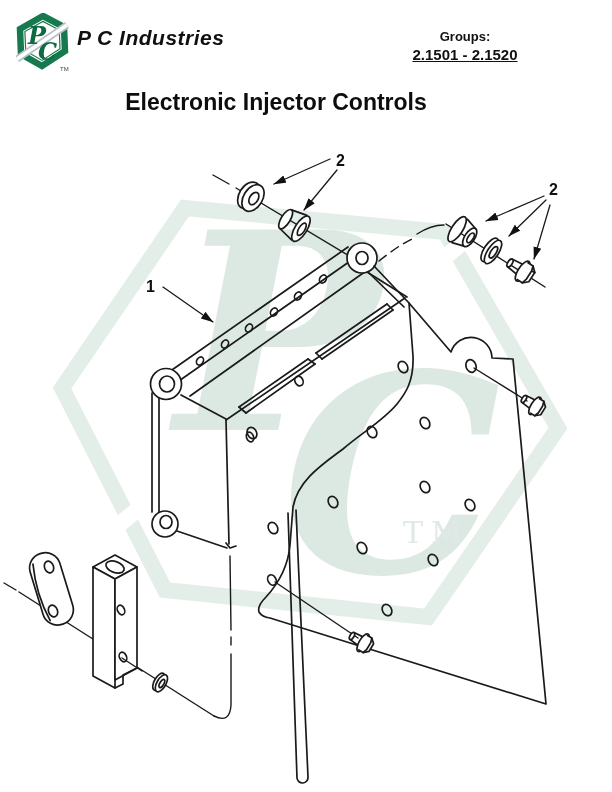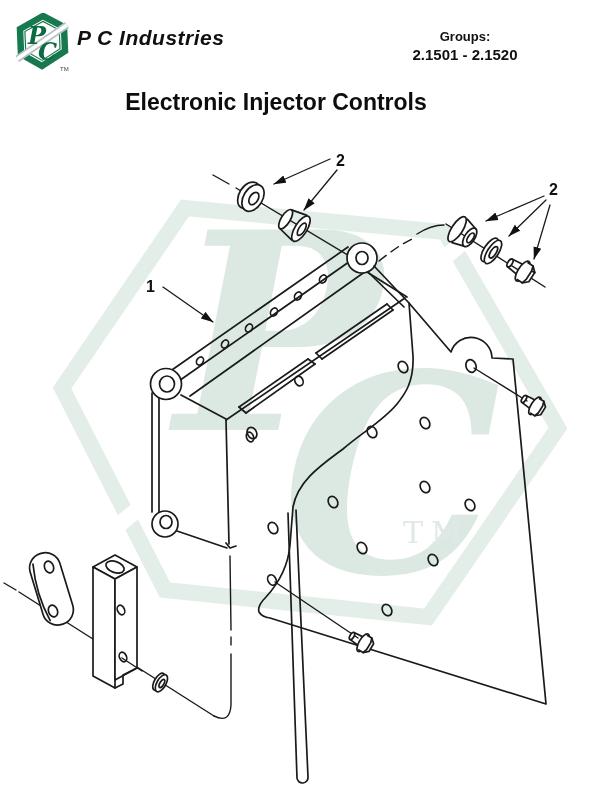--- a/index.html
+++ b/index.html
@@ -5,21 +5,21 @@
   html,body{margin:0;padding:0;background:#fff;}
   .page{position:relative;width:612px;height:792px;background:#fff;overflow:hidden;
         font-family:"Liberation Sans",sans-serif;}
   .diagram-svg{position:absolute;left:0;top:0;width:612px;height:792px;}
   .hdr{position:absolute;left:0;top:0;width:612px;height:90px;}
   .logo{position:absolute;left:16px;top:13px;width:54px;height:60px;}
   .brand{position:absolute;left:77px;top:26px;font-size:21px;font-weight:bold;
          font-style:italic;color:#101010;letter-spacing:.5px;}
   .groups{position:absolute;left:380px;top:28px;width:170px;text-align:center;color:#101010;}
   .groups .g-label{font-size:13px;font-weight:bold;line-height:17px;}
-  .groups .g-value{font-size:15px;font-weight:bold;line-height:19px;}
+  .groups .g-value{font-size:15px;font-weight:bold;line-height:19px;text-decoration:underline;}
   .title{position:absolute;left:0;top:89px;width:552px;text-align:center;
          font-size:23px;font-weight:bold;color:#0d0d0d;}
   text.callout{font-family:"Liberation Sans",sans-serif;font-size:16px;font-weight:bold;fill:#111;}
   text.wm-letter{font-family:"DejaVu Serif",serif;font-style:italic;font-weight:bold;}
   text.wm-tm{font-family:"DejaVu Serif",serif;letter-spacing:8px;}
   .logo-letter{font-family:"DejaVu Serif",serif;font-style:italic;font-weight:bold;}
 </style>
 </head>
 <body>
 

